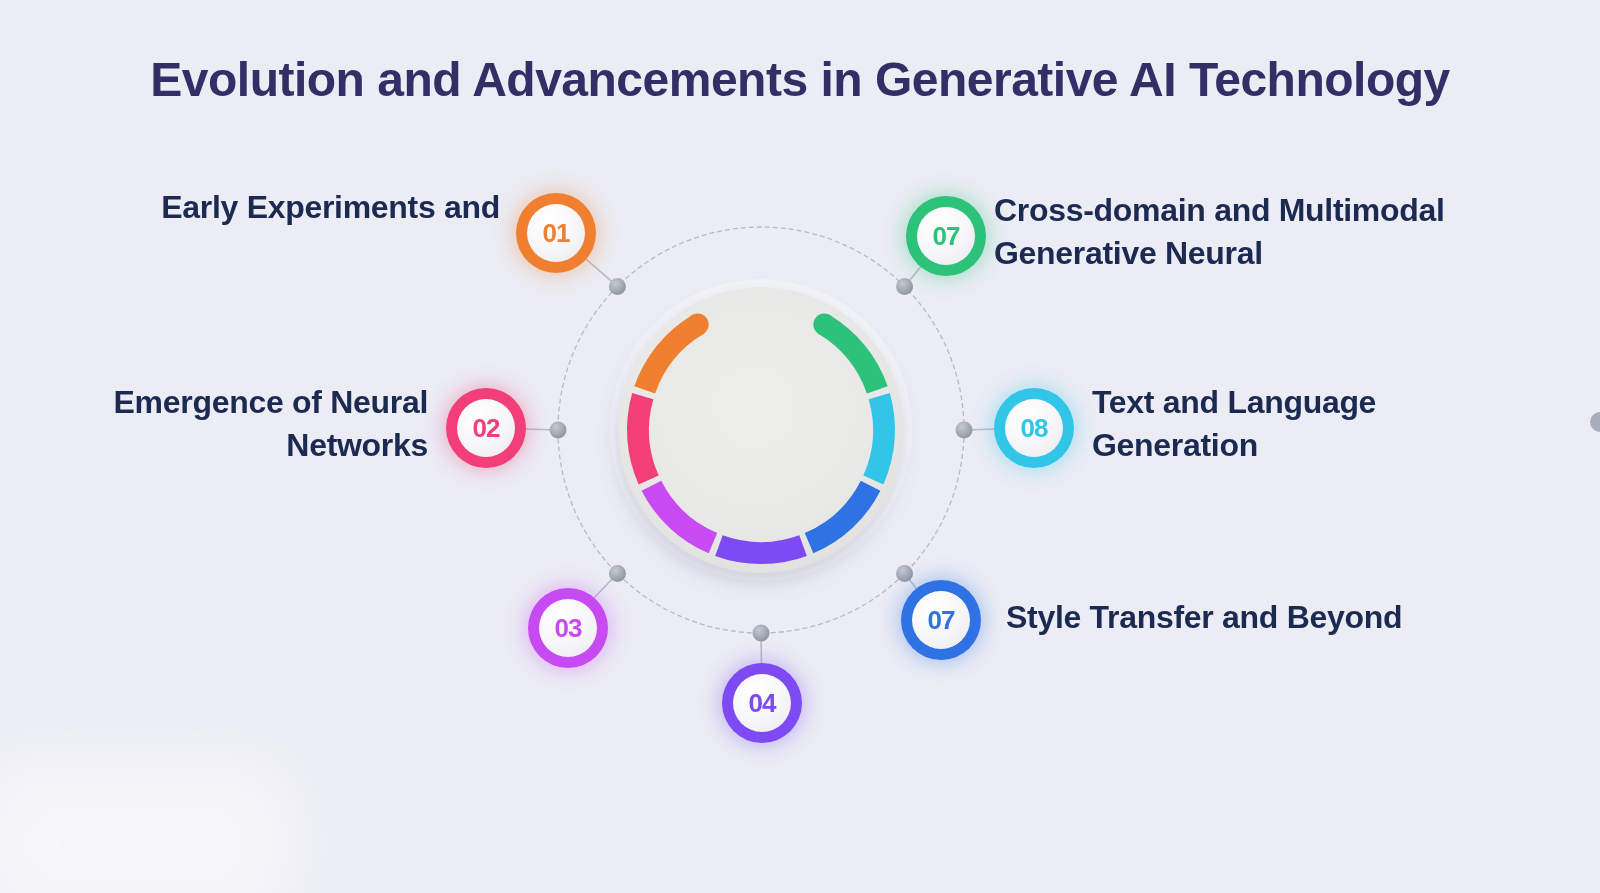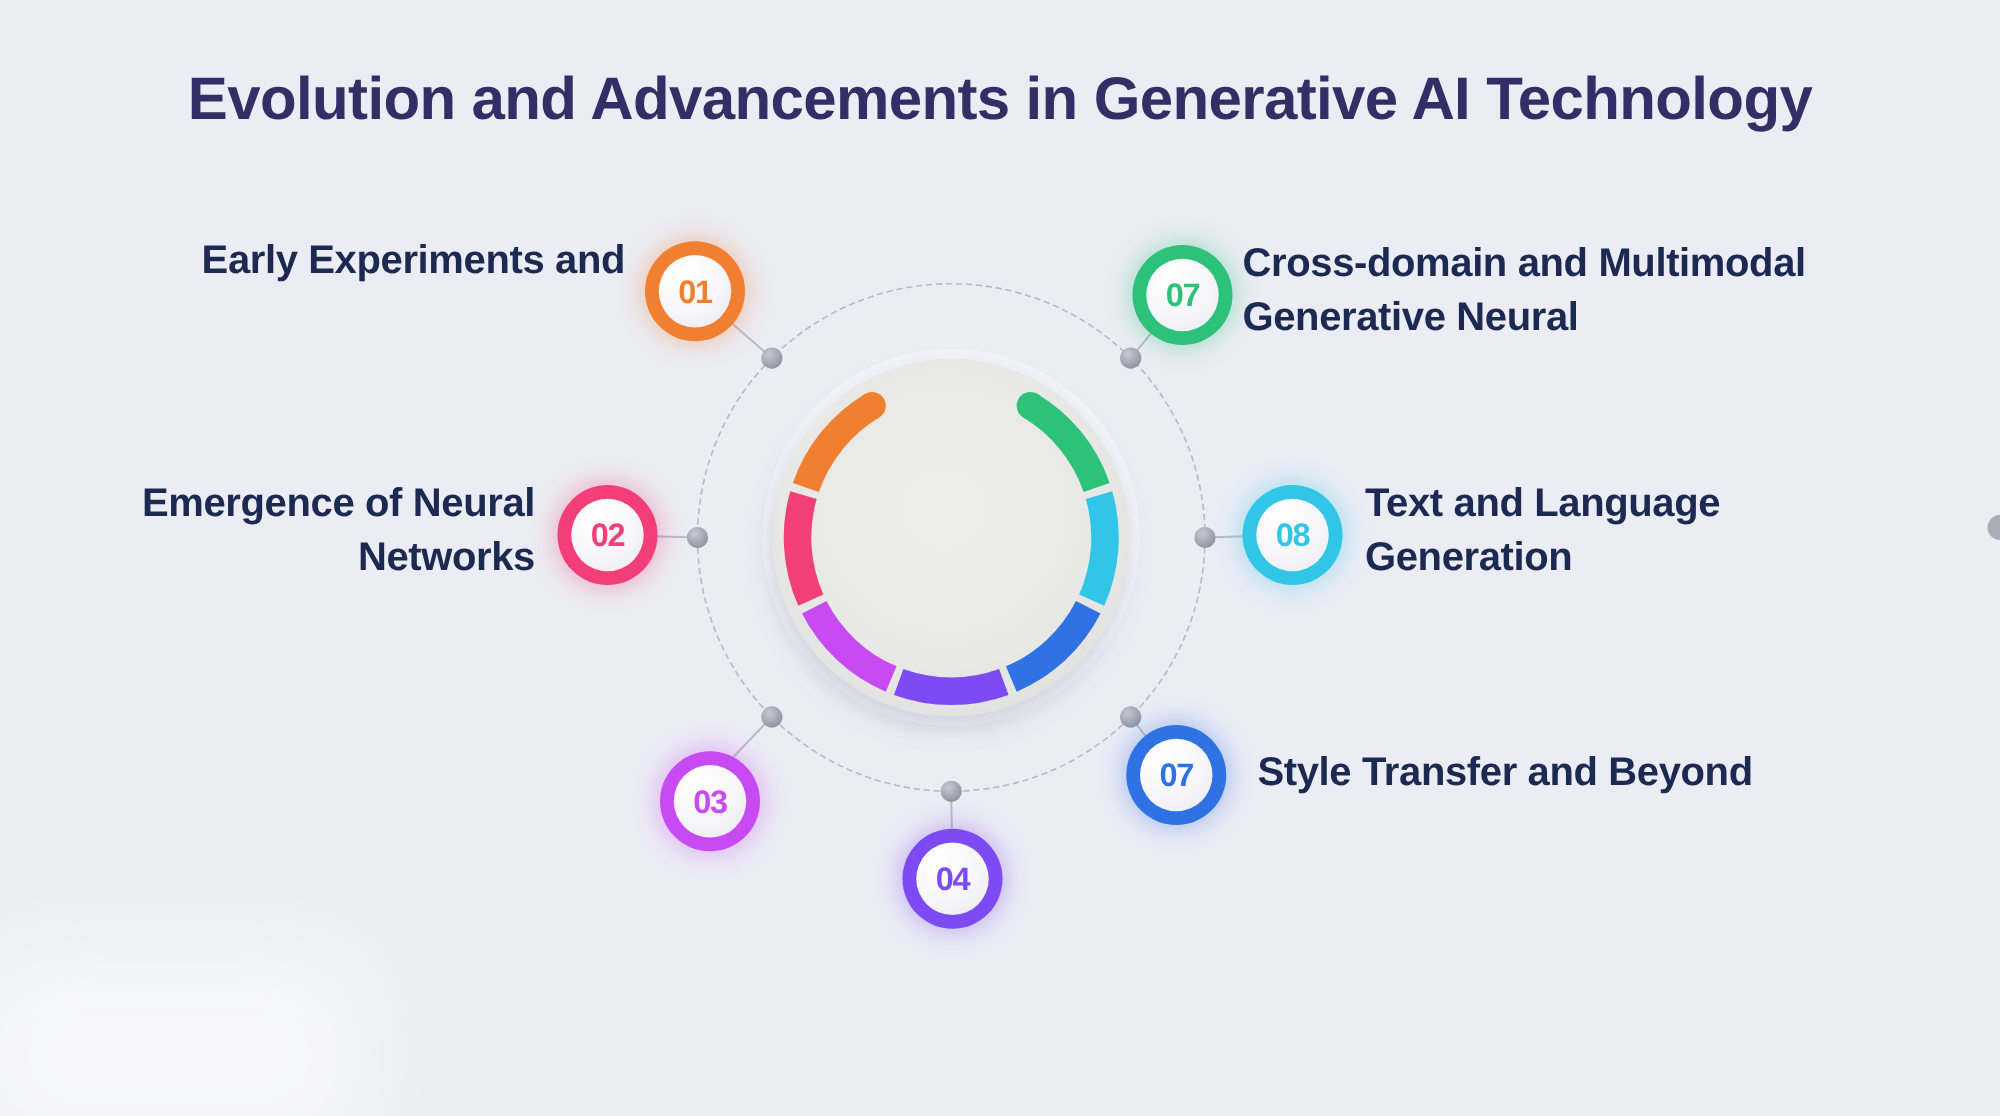--- a/index.html
+++ b/index.html
@@ -77,21 +77,21 @@
   .label.align-center { text-align: center; white-space: normal; }
   .lbl-1 { right: 1100px; top: 186px; }
   .lbl-2 { right: 1172px; top: 381px; }
   .lbl-3 { right: 1108px; top: 574px; }
   .lbl-4 { left: 437px; top: 752px; width: 600px; }
   .lbl-5 { left: 1006px; top: 596px; }
   .lbl-6 { left: 1092px; top: 381px; }
   .lbl-7 { left: 994px; top: 189px; }
   .bdg-1 { left: 516px; top: 193px; }
   .bdg-2 { left: 446px; top: 388px; }
-  .bdg-3 { left: 528px; top: 601px; text-align: right; }
+  .bdg-3 { left: 528px; top: 588px; text-align: right; }
   .bdg-4 { left: 722px; top: 663px; }
   .bdg-5 { left: 901px; top: 580px; }
   .bdg-6 { left: 994px; top: 388px; }
   .bdg-7 { left: 906px; top: 196px; }
   .corner-glow {
     position: absolute;
     left: -30px; bottom: -40px;
     width: 330px; height: 180px;
     background: #ffffff;
     border-radius: 40px;

